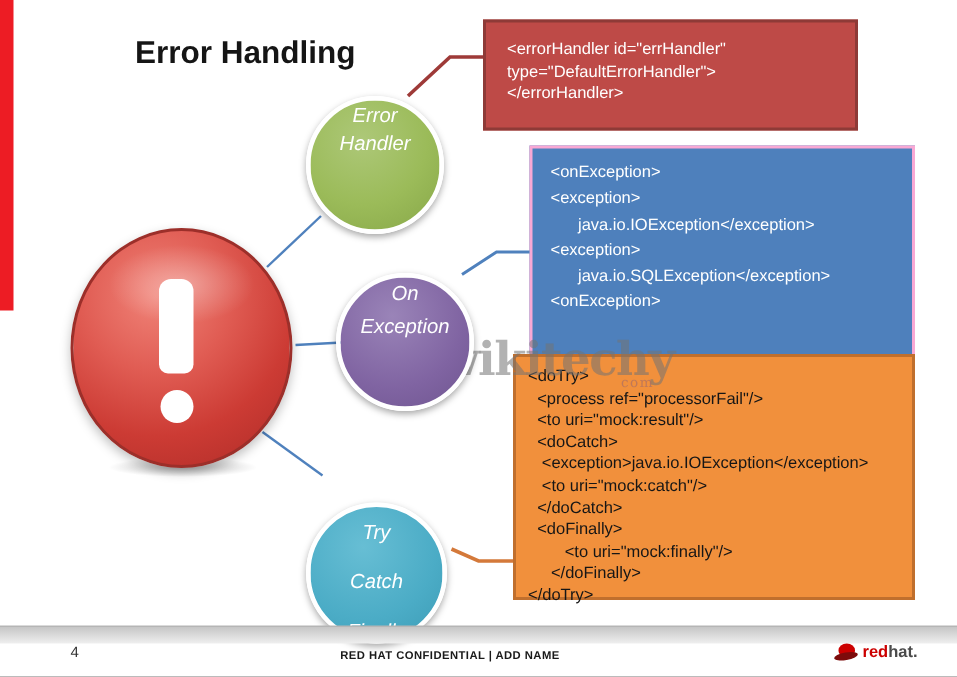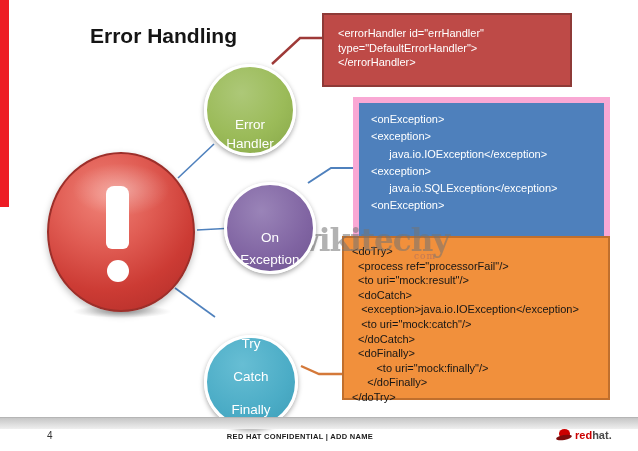--- a/index.html
+++ b/index.html
@@ -20,40 +20,40 @@
   }
   .alert .gloss{position:absolute;left:16%;top:6%;width:68%;height:34%;border-radius:50%;
     background:radial-gradient(ellipse at center, rgba(255,255,255,0.35), rgba(255,255,255,0) 70%);}
   .excl-bar{position:absolute;left:57px;top:32px;width:23px;height:63px;background:#ffffff;border-radius:8px 8px 6px 6px;}
   .excl-dot{position:absolute;left:58px;top:106px;width:22px;height:22px;background:#ffffff;border-radius:50%;}
   .alert-shadow{position:absolute;left:72px;top:305px;width:100px;height:13px;border-radius:50%;
     background:radial-gradient(ellipse at center, rgba(0,0,0,0.28), rgba(0,0,0,0) 70%);z-index:1;}
   
   .node{
     position:absolute;border-radius:50%;box-sizing:border-box;border:3px solid #ffffff;
-    display:flex;align-items:flex-end;justify-content:center;text-align:center;
-    color:#ffffff;font-size:13.5px;z-index:5;box-shadow:0 2px 5px rgba(0,0,0,0.35);
+    display:flex;align-items:flex-start;justify-content:center;text-align:center;
+    color:#ffffff;font-size:13.5px;z-index:5;box-shadow:0 2px 5px rgba(0,0,0,0.35);font-style:italic;
   }
   .node .lbl{white-space:pre-line;}
   .node-green{left:204px;top:64px;width:92px;height:92px;
     background:radial-gradient(circle at 40% 30%, #adc878 0%, #9bbb59 55%, #87a748 100%);}
   .node-green .lbl{line-height:19px;}
   .node-purple{left:224px;top:182px;width:92px;height:92px;
     background:radial-gradient(circle at 40% 30%, #9a84b8 0%, #8064a2 60%, #6f5590 100%);}
   .node-purple .lbl{line-height:22px;}
   .node-teal{left:204px;top:301px;width:94px;height:94px;
     background:radial-gradient(circle at 40% 30%, #67bed4 0%, #4bacc6 60%, #3d9cb6 100%);margin-top:34px;}
   .node-teal .lbl{line-height:33px;}
   
   .codebox{position:absolute;box-sizing:border-box;z-index:2;font-size:11px;}
   .codebox .code{white-space:pre;font-family:"Liberation Sans",sans-serif;}
   .box-red{left:322px;top:13px;width:250px;height:74px;background:#be4a47;border:2px solid #8e3a37;
     color:#ffffff;padding:11px 8px 0 14px;}
   .box-red .code{line-height:14.5px;}
-  .box-blue{left:353px;top:97px;width:257px;height:146px;background:#4e80bc;border:6px solid #f9a8d4;
+  .box-blue{left:353px;top:97px;width:257px;height:146px;background:#4e80bc;border:2px solid #f9a8d4;
     color:#ffffff;padding:8px 6px 0 12px;}
   .box-blue .code{line-height:17.3px;}
   .box-orange{left:342px;top:236px;width:268px;height:164px;background:#f1903c;border:2px solid #c06f2d;
     color:#161616;padding:6px 4px 0 8px;}
   .box-orange .code{line-height:14.6px;}
   
   .connectors{position:absolute;left:0;top:0;width:638px;height:451px;z-index:3;pointer-events:none;}
   
   .watermark{position:absolute;left:293px;top:222px;z-index:4;
     font-family:"DejaVu Serif",serif;font-weight:bold;font-size:31px;

